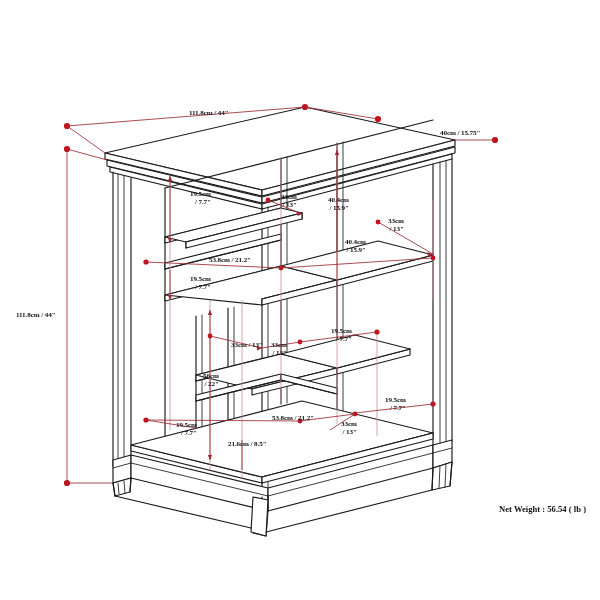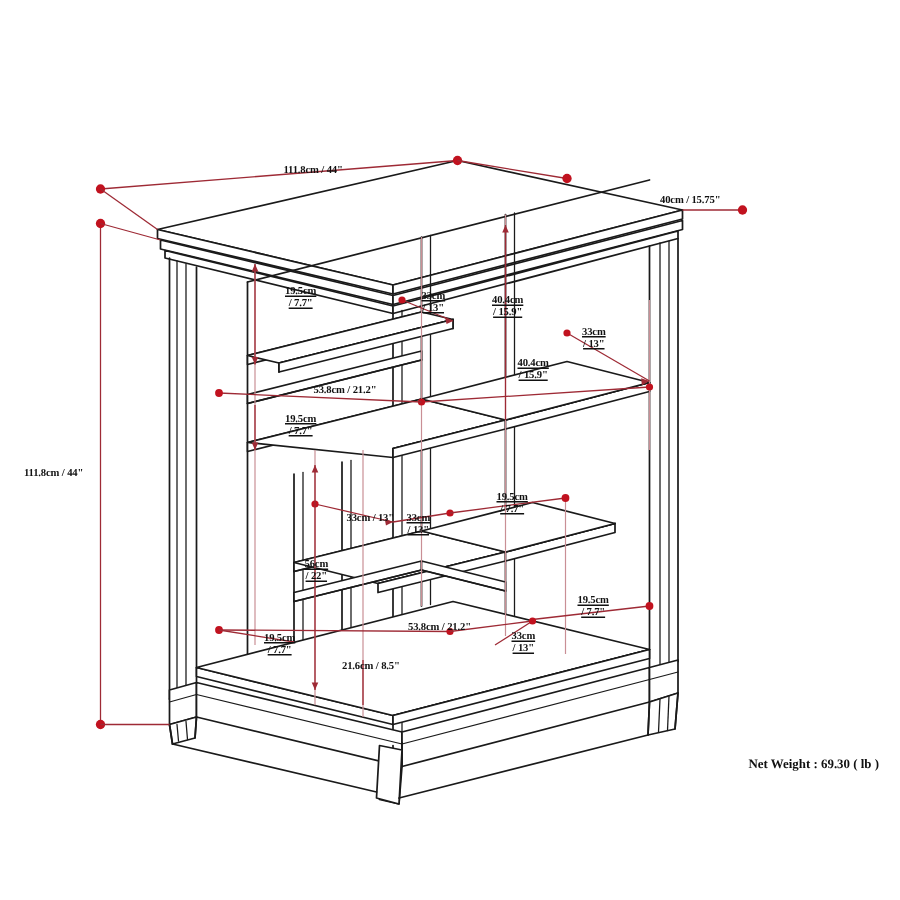--- a/index.html
+++ b/index.html
@@ -24,21 +24,21 @@
   .dlabel{
     position:absolute;
     font-family:"Liberation Serif", serif;
     font-size:7.1px;
     font-weight:bold;
     color:#111111;
     line-height:1.18;
     white-space:nowrap;
     letter-spacing:-0.1px;
   }
-  .dlabel.two{text-align:center;text-decoration:underline;}
+  .dlabel.two{text-align:right;}
   .netw{
     position:absolute;
     right:14px;bottom:86px;
     font-family:"Liberation Serif", serif;
     font-size:8.6px;
     font-weight:bold;
     color:#111111;
     white-space:nowrap;
   }
 </style>
@@ -352,15 +352,15 @@
   <div class="dlabel two" style="left:385px;top:396px;">19.5cm<br>/ 7.7"</div>
 
   <div class="dlabel" style="left:272px;top:414px;">53.8cm / 21.2"</div>
 
   <div class="dlabel two" style="left:341px;top:420px;">33cm<br>/ 13"</div>
 
   <div class="dlabel two" style="left:176px;top:421px;">19.5cm<br>/ 7.7"</div>
 
   <div class="dlabel" style="left:228px;top:440px;">21.6cm / 8.5"</div>
 
-  <div class="netw">Net Weight : 69.30 ( lb )</div>
+  <div class="netw">Net Weight : 56.54 ( lb )</div>
 
 </div>
 
 </body></html>

